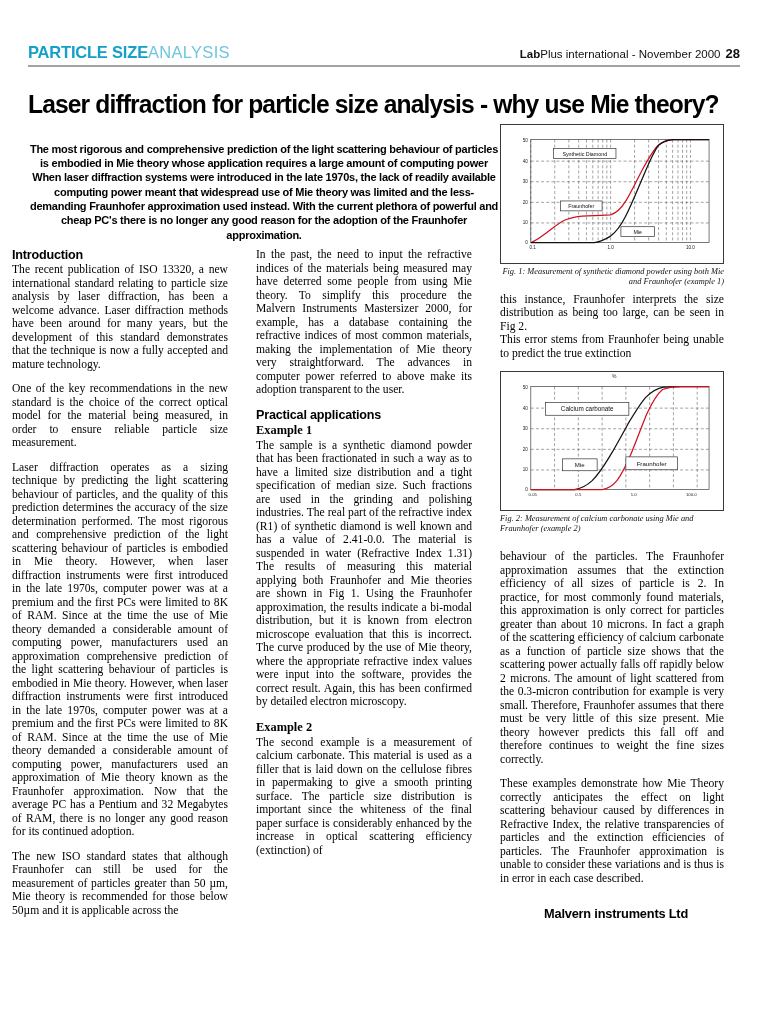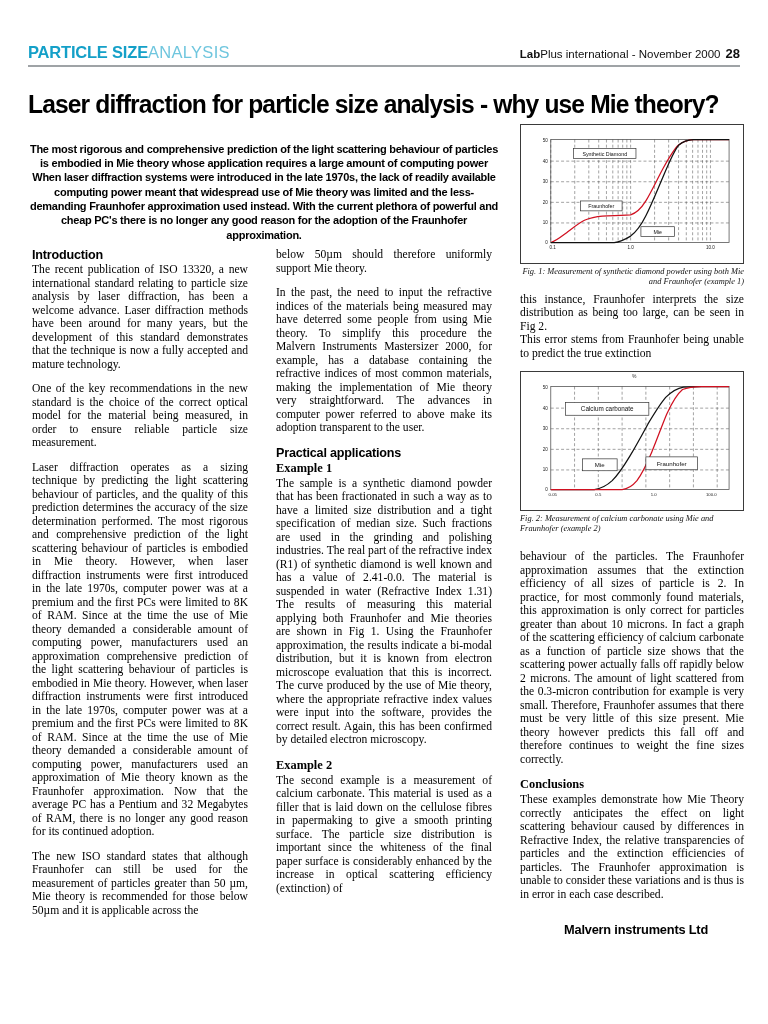--- a/index.html
+++ b/index.html
@@ -78,21 +78,21 @@
     line-height: 1.30;
     letter-spacing: -0.25px;
     width: 472px;
     margin-top: 24px;
     text-align: center;
   }
 
   
   .cols {
     position: absolute;
-    left: 32px;
+    left: 12px;
     top: 248px;
     width: 712px;
     height: 770px;
     display: flex;
     gap: 8px;
   }
   .col {
     width: 224px;
     margin-right: 20px;
   }
@@ -185,21 +185,20 @@
 
     <div class="col c1">
       <h2 class="sanshead">Introduction</h2>
       <p class="body">The recent publication of ISO 13320, a new international standard relating to particle size analysis by laser diffraction, has been a welcome advance. Laser diffraction methods have been around for many years, but the development of this standard demonstrates that the technique is now a fully accepted and mature technology.</p>
       <p class="body">One of the key recommendations in the new standard is the choice of the correct optical model for the material being measured, in order to ensure reliable particle size measurement.</p>
       <p class="body">Laser diffraction operates as a sizing technique by predicting the light scattering behaviour of particles, and the quality of this prediction determines the accuracy of the size determination performed. The most rigorous and comprehensive prediction of the light scattering behaviour of particles is embodied in Mie theory. However, when laser diffraction instruments were first introduced in the late 1970s, computer power was at a premium and the first PCs were limited to 8K of RAM. Since at the time the use of Mie theory demanded a considerable amount of computing power, manufacturers used an approximation comprehensive prediction of the light scattering behaviour of particles is embodied in Mie theory. However, when laser diffraction instruments were first introduced in the late 1970s, computer power was at a premium and the first PCs were limited to 8K of RAM. Since at the time the use of Mie theory demanded a considerable amount of computing power, manufacturers used an approximation of Mie theory known as the Fraunhofer approximation. Now that the average PC has a Pentium and 32 Megabytes of RAM, there is no longer any good reason for its continued adoption.</p>
       <p class="body">The new ISO standard states that although Fraunhofer can still be used for the measurement of particles greater than 50 µm, Mie theory is recommended for those below 50µm and it is applicable across the</p>
     </div>
 
     <div class="col c2">
-      <p class="body">below 50µm should therefore uniformly support Mie theory.</p>
       <p class="body">In the past, the need to input the refractive indices of the materials being measured may have deterred some people from using Mie theory. To simplify this procedure the Malvern Instruments Mastersizer 2000, for example, has a database containing the refractive indices of most common materials, making the implementation of Mie theory very straightforward. The advances in computer power referred to above make its adoption transparent to the user.</p>
       <h2 class="sanshead">Practical applications</h2>
       <h3 class="serifhead">Example 1</h3>
       <p class="body">The sample is a synthetic diamond powder that has been fractionated in such a way as to have a limited size distribution and a tight specification of median size. Such fractions are used in the grinding and polishing industries. The real part of the refractive index (R1) of synthetic diamond is well known and has a value of 2.41-0.0. The material is suspended in water (Refractive Index 1.31) The results of measuring this material applying both Fraunhofer and Mie theories are shown in Fig 1. Using the Fraunhofer approximation, the results indicate a bi-modal distribution, but it is known from electron microscope evaluation that this is incorrect. The curve produced by the use of Mie theory, where the appropriate refractive index values were input into the software, provides the correct result. Again, this has been confirmed by detailed electron microscopy.</p>
       <h3 class="serifhead">Example 2</h3>
       <p class="body">The second example is a measurement of calcium carbonate. This material is used as a filler that is laid down on the cellulose fibres in papermaking to give a smooth printing surface. The particle size distribution is important since the whiteness of the final paper surface is considerably enhanced by the increase in optical scattering efficiency (extinction) of</p>
     </div>
 
     <div class="col c3">
 
@@ -335,20 +334,19 @@
               <rect x="120" y="77" width="52" height="13" fill="#fff" stroke="#333" stroke-width="0.7"></rect>
               <text x="146" y="86" font-family="Liberation Sans, sans-serif" font-size="6.2" fill="#111" text-anchor="middle">Fraunhofer</text>
             </g>
           </svg>
         </div>
         <div class="figcap">Fig. 2: Measurement of calcium carbonate using Mie and Fraunhofer (example 2)</div>
       </div>
 
       <div class="spacer-sm"></div>
       <p class="body">behaviour of the particles. The Fraunhofer approximation assumes that the extinction efficiency of all sizes of particle is 2. In practice, for most commonly found materials, this approximation is only correct for particles greater than about 10 microns. In fact a graph of the scattering efficiency of calcium carbonate as a function of particle size shows that the scattering power actually falls off rapidly below 2 microns. The amount of light scattered from the 0.3-micron contribution for example is very small. Therefore, Fraunhofer assumes that there must be very little of this size present. Mie theory however predicts this fall off and therefore continues to weight the fine sizes correctly.</p>
-      <h3 class="serifhead">Conclusions</h3>
       <p class="body">These examples demonstrate how Mie Theory correctly anticipates the effect on light scattering behaviour caused by differences in Refractive Index, the relative transparencies of particles and the extinction efficiencies of particles. The Fraunhofer approximation is unable to consider these variations and is thus is in error in each case described.</p>
       <div class="spacer-sm"></div>
       <p class="orgname">Malvern instruments Ltd</p>
     </div>
 
   </div>
 </div>
 
 </body></html>

